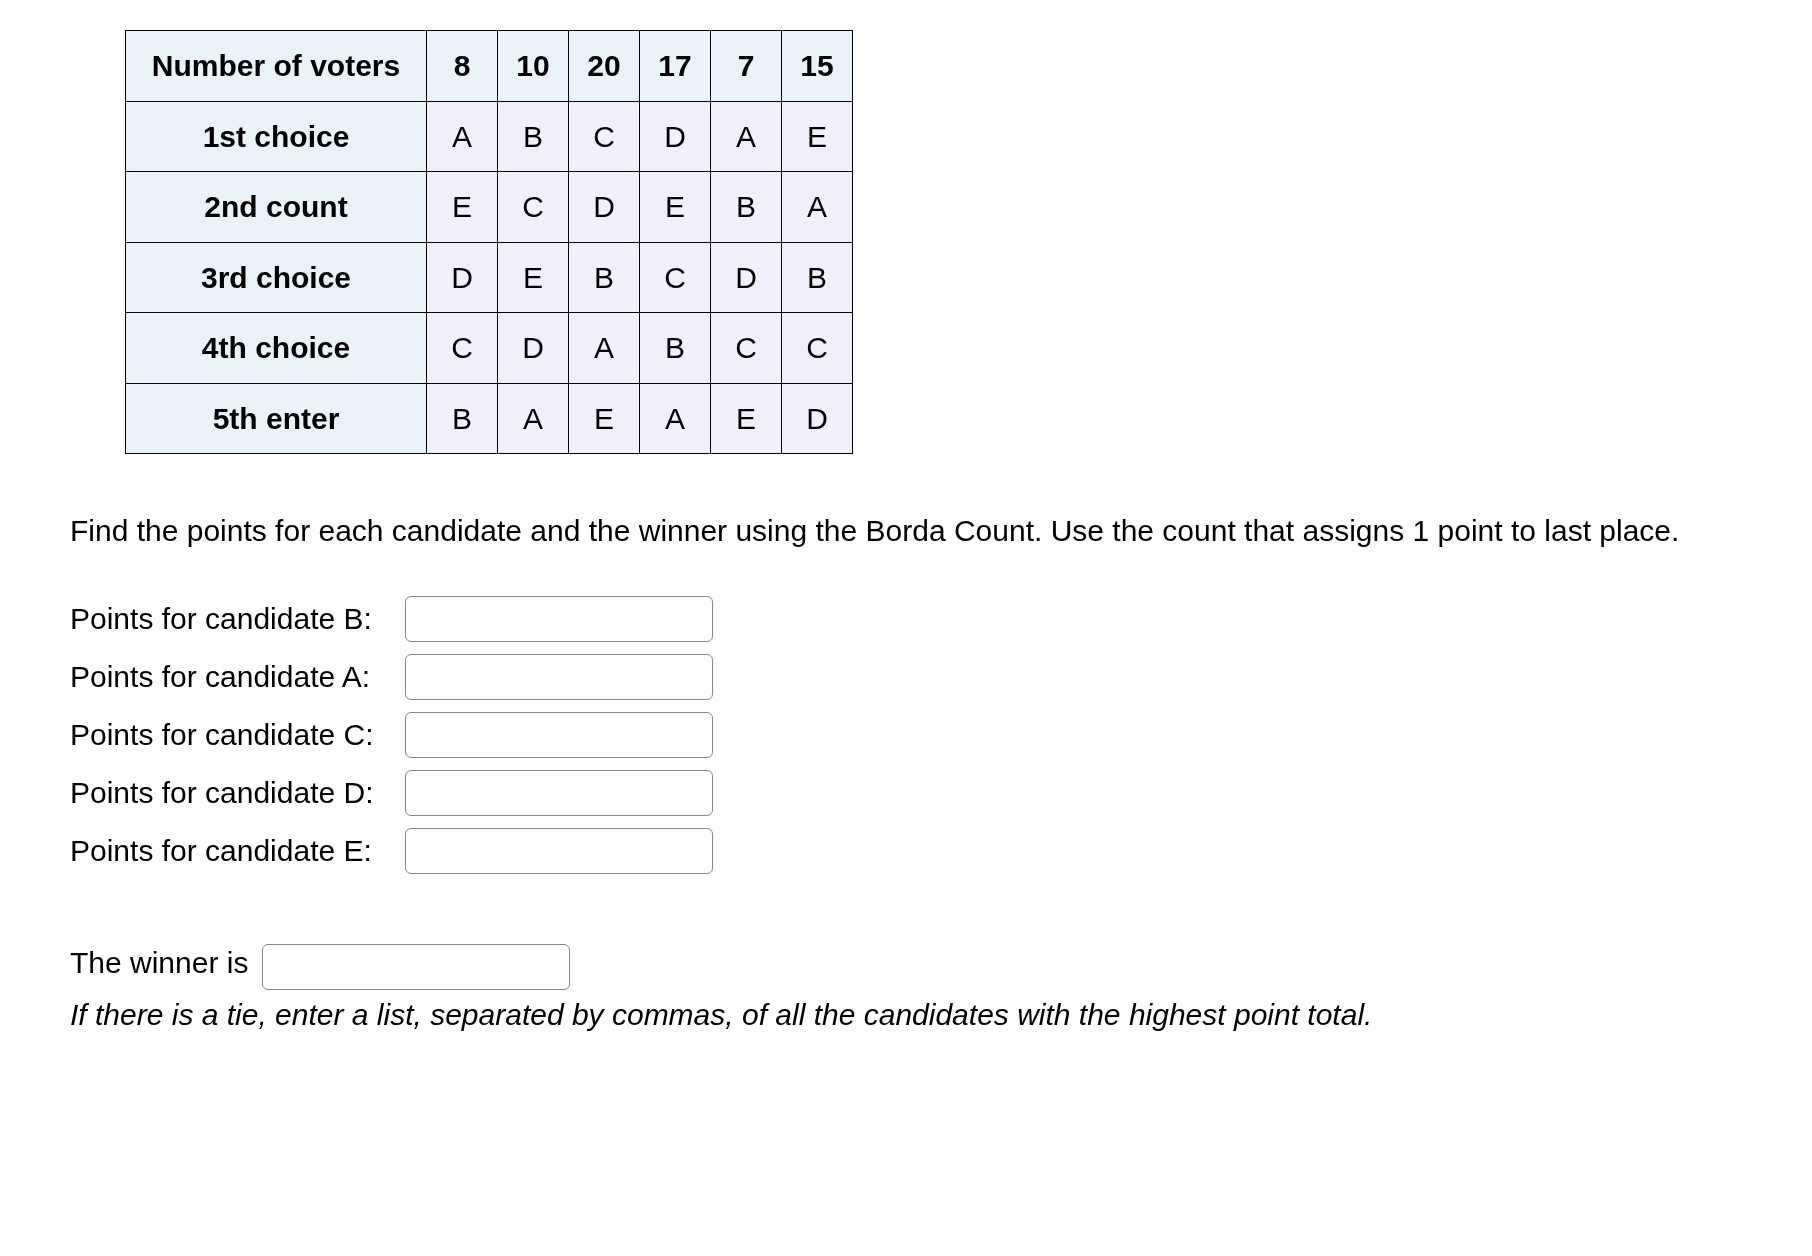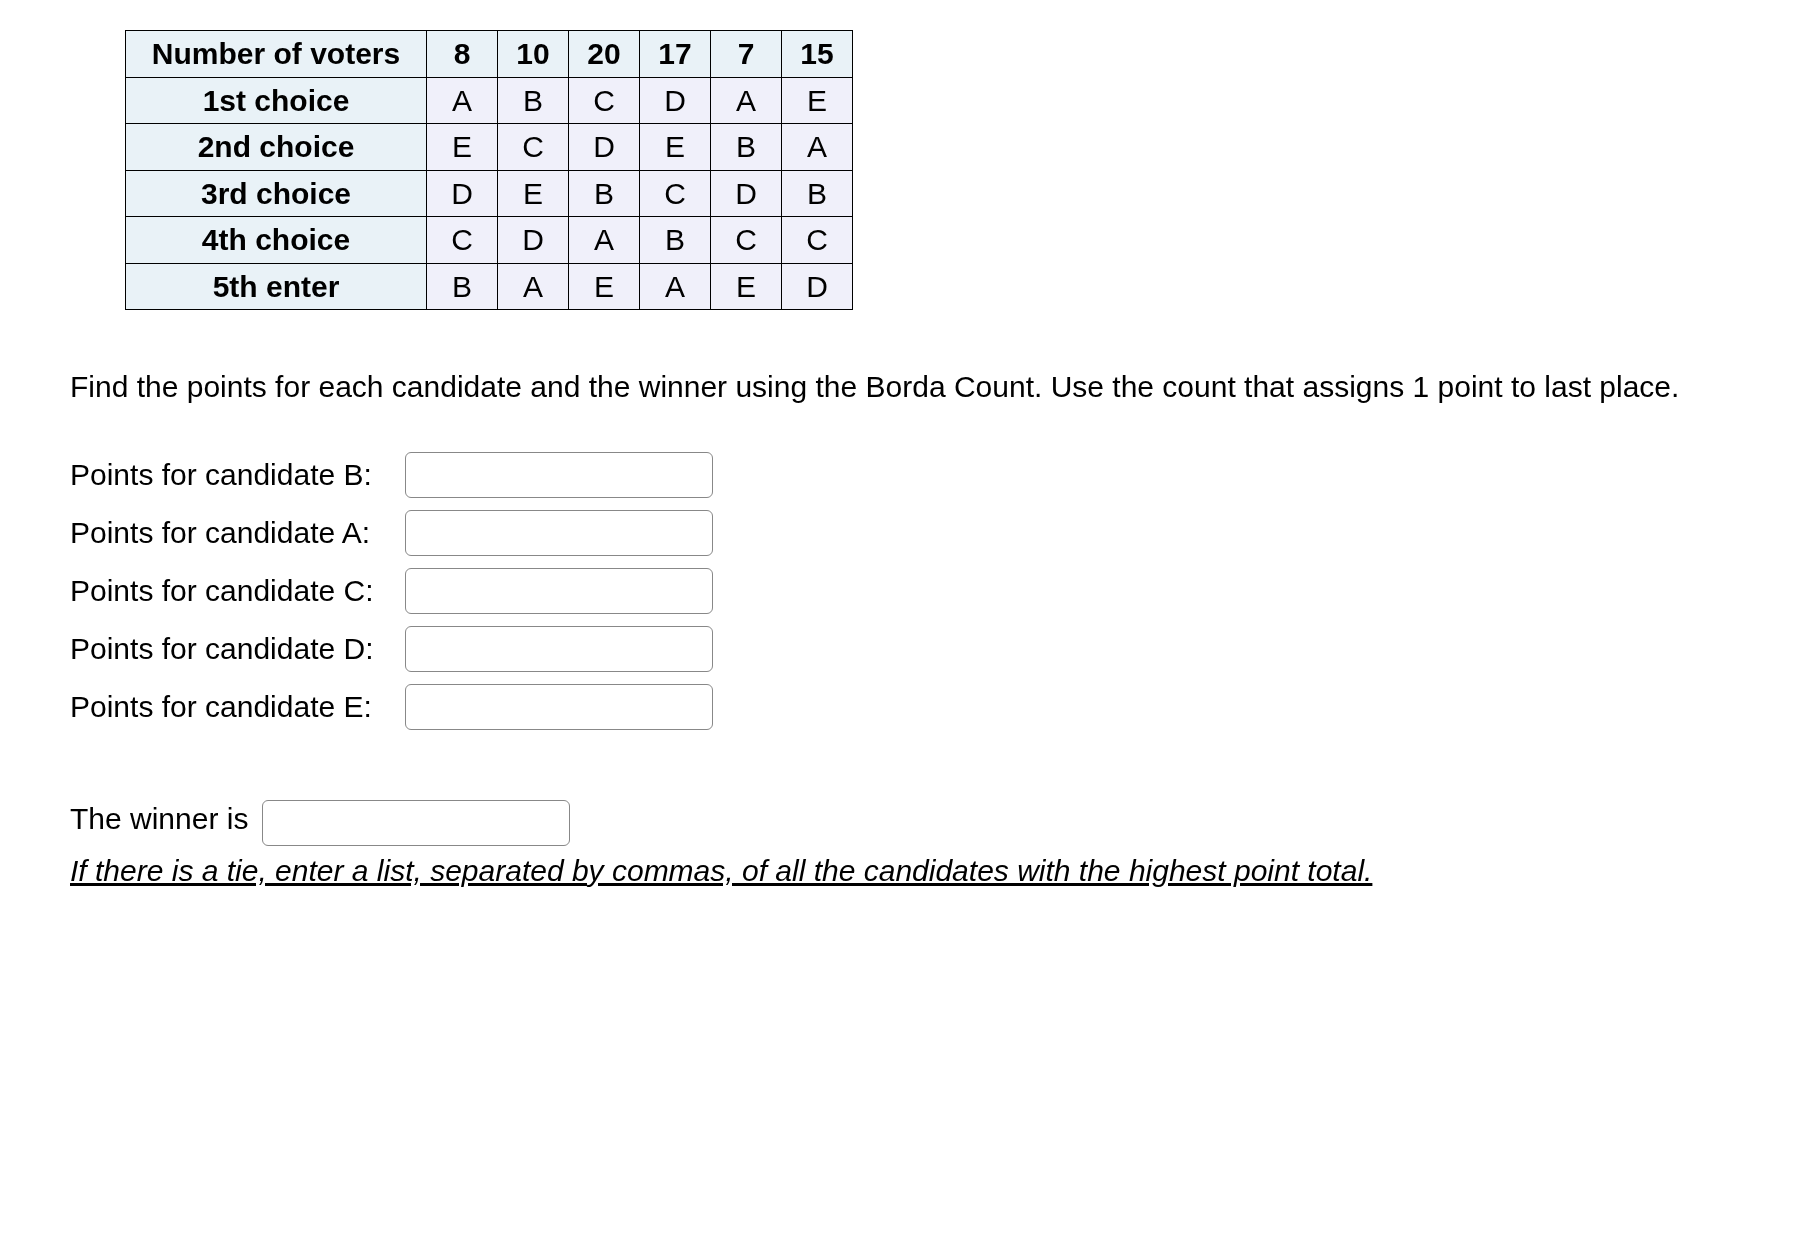--- a/index.html
+++ b/index.html
@@ -25,21 +25,21 @@
   table.pref th, table.pref td {
     border: 1px solid #000;
     padding: 4px 12px;
     text-align: center;
     font-size: 30px;
     font-weight: 400;
   }
   table.pref th.rowhdr {
     background: #e9f2f7;
     font-weight: 700;
-    padding: 4px 20px;
+    padding: 16px 20px;
     min-width: 260px;
   }
   table.pref th.colhdr {
     background: #e9f2f7;
     font-weight: 700;
     min-width: 46px;
   }
   table.pref td {
     background: #f0f0fa;
     min-width: 46px;
@@ -84,21 +84,20 @@
     font-size: 26px;
     padding: 2px 8px;
     border: 1.5px solid #888;
     border-radius: 6px;
     background: #fff;
   }
   .tie-note {
     font-style: italic;
     margin-top: 6px;
     font-size: 30px;
-    text-decoration: underline;
   }
 </style>
 </head>
 <body>
 
 <div class="page">
 
   <table class="pref">
     <tbody>
         <tr>
@@ -113,21 +112,21 @@
     <tr>
       <th class="rowhdr">1st choice</th>
       <td>A</td>
       <td>B</td>
       <td>C</td>
       <td>D</td>
       <td>A</td>
       <td>E</td>
     </tr>
     <tr>
-      <th class="rowhdr">2nd choice</th>
+      <th class="rowhdr">2nd count</th>
       <td>E</td>
       <td>C</td>
       <td>D</td>
       <td>E</td>
       <td>B</td>
       <td>A</td>
     </tr>
     <tr>
       <th class="rowhdr">3rd choice</th>
       <td>D</td>

